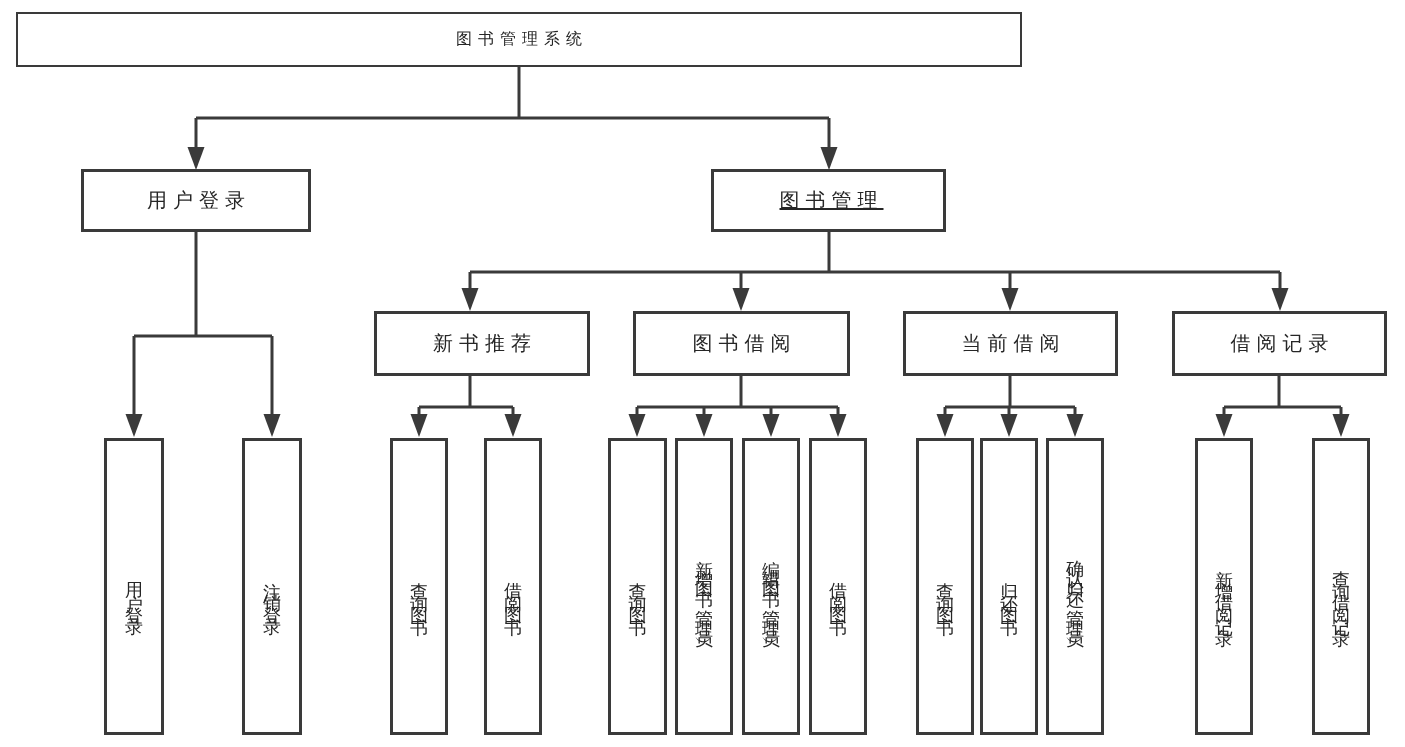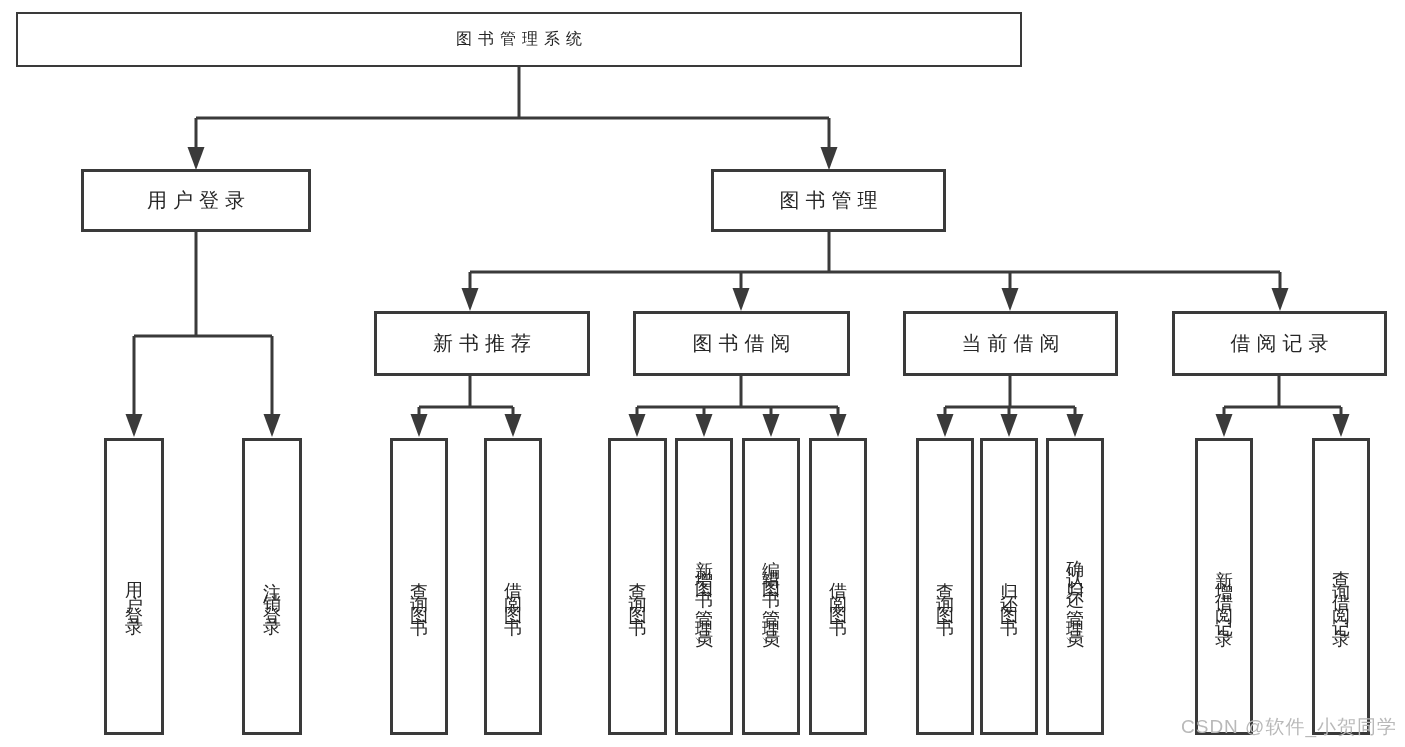--- a/index.html
+++ b/index.html
@@ -110,21 +110,21 @@
       <polygon points="1000.5,414 1017.5,414 1009,437"></polygon>
       <polygon points="1066.5,414 1083.5,414 1075,437"></polygon>
       <polygon points="1215.5,414 1232.5,414 1224,437"></polygon>
       <polygon points="1332.5,414 1349.5,414 1341,437"></polygon>
     </g>
   </svg>
 
   <div class="node root-node" style="left:16px; top:12px; width:1006px; height:55px;">图书管理系统</div>
 
   <div class="node h-node" style="left:81px; top:169px; width:230px; height:63px;">用户登录</div>
-  <div class="node h-node" style="left:711px; top:169px; width:235px; height:63px;">图书管理</div>
+  <div class="node h-node" style="left:711px; top:169px; width:235px; height:63px;text-decoration:underline;">图书管理</div>
 
   <div class="node h-node" style="left:362px; top:311px; width:216px; height:65px;margin-left:12px;">新书推荐</div>
   <div class="node h-node" style="left:633px; top:311px; width:217px; height:65px;">图书借阅</div>
   <div class="node h-node" style="left:903px; top:311px; width:215px; height:65px;">当前借阅</div>
   <div class="node h-node" style="left:1172px; top:311px; width:215px; height:65px;">借阅记录</div>
 
   <div class="node v-node" style="left:104px; top:438px; width:60px; height:297px;">用户登录</div>
   <div class="node v-node" style="left:242px; top:438px; width:60px; height:297px;">注销登录</div>
 
   <div class="node v-node" style="left:390px; top:438px; width:58px; height:297px;">查询图书</div>
@@ -135,15 +135,14 @@
   <div class="node v-node long" style="left:742px; top:438px; width:58px; height:297px;">编辑图书（管理员）</div>
   <div class="node v-node" style="left:809px; top:438px; width:58px; height:297px;">借阅图书</div>
 
   <div class="node v-node" style="left:916px; top:438px; width:58px; height:297px;">查询图书</div>
   <div class="node v-node" style="left:980px; top:438px; width:58px; height:297px;">归还图书</div>
   <div class="node v-node long" style="left:1046px; top:438px; width:58px; height:297px;">确认归还（管理员）</div>
 
   <div class="node v-node" style="left:1195px; top:438px; width:58px; height:297px;">新增借阅记录</div>
   <div class="node v-node" style="left:1312px; top:438px; width:58px; height:297px;">查询借阅记录</div>
 
-  <div id="watermark">CSDN @软件_小贺同学</div>
 
 </div>
 
 </body></html>

